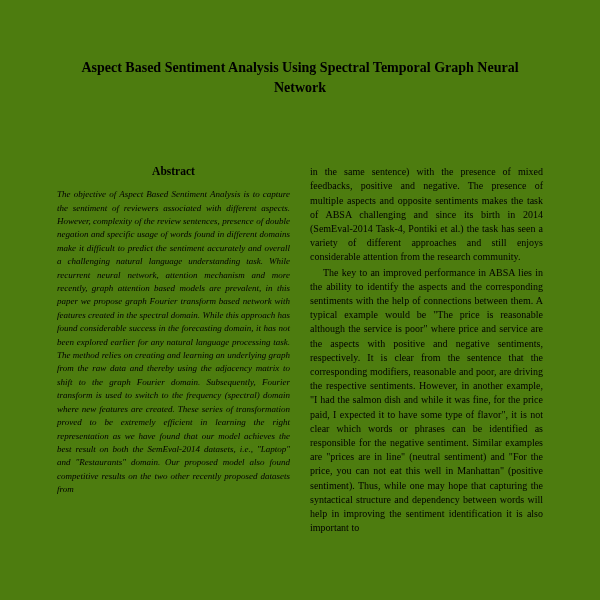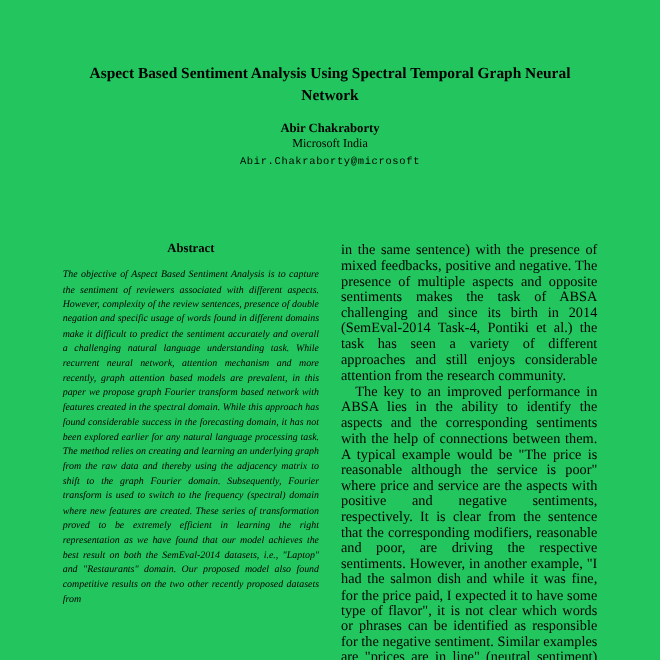--- a/index.html
+++ b/index.html
@@ -5,21 +5,21 @@
   * { margin: 0; padding: 0; box-sizing: border-box; }
   html, body {
     width: 600px;
     height: 600px;
     overflow: hidden;
     background: #ffffff;
   }
   .page {
     width: 600px;
     height: 600px;
-    background: #22c55e;
+    background: #4d7c0f;
     padding: 58px 57px 0 57px;
     font-family: "Liberation Serif", serif;
     color: #000000;
   }
   .title {
     font-size: 14px;
     font-weight: bold;
     text-align: center;
     line-height: 1.4;
     max-width: 470px;
@@ -60,43 +60,38 @@
   }
   .abstract-text {
     font-size: 9px;
     line-height: 13.4px;
     text-align: justify;
     hyphens: auto;
     font-style: italic;
     -webkit-hyphens: auto;
   }
   .body-text {
-    font-size: 13px;
+    font-size: 10px;
     line-height: 14.2px;
     text-align: justify;
     hyphens: auto;
     -webkit-hyphens: auto;
   }
   .body-text + .body-text {
     text-indent: 13px;
     margin-top: 1px;
   }
 </style>
 </head>
 <body>
 
 <div class="page">
 
   <h1 class="title">Aspect Based Sentiment Analysis Using Spectral Temporal Graph Neural Network</h1>
 
-  <div class="author-block">
-    <div class="author-name">Abir Chakraborty</div>
-    <div class="affiliation">Microsoft India</div>
-    <div class="email">Abir.Chakraborty@microsoft</div>
-  </div>
 
   <div class="columns">
 
     <div class="col">
       <h2 class="abstract-heading">Abstract</h2>
       <p class="abstract-text">The objective of Aspect Based Sentiment Analysis is to capture the sentiment of reviewers associated with different aspects. However, complexity of the review sentences, presence of double negation and specific usage of words found in different domains make it difficult to predict the sentiment accurately and overall a challenging natural language understanding task. While recurrent neural network, attention mechanism and more recently, graph attention based models are prevalent, in this paper we propose graph Fourier transform based network with features created in the spectral domain. While this approach has found considerable success in the forecasting domain, it has not been explored earlier for any natural language processing task. The method relies on creating and learning an underlying graph from the raw data and thereby using the adjacency matrix to shift to the graph Fourier domain. Subsequently, Fourier transform is used to switch to the frequency (spectral) domain where new features are created. These series of transformation proved to be extremely efficient in learning the right representation as we have found that our model achieves the best result on both the SemEval-2014 datasets, i.e., "Laptop" and "Restaurants" domain. Our proposed model also found competitive results on the two other recently proposed datasets from</p>
     </div>
 
     <div class="col">
       <p class="body-text">in the same sentence) with the presence of mixed feedbacks, positive and negative. The presence of multiple aspects and opposite sentiments makes the task of ABSA challenging and since its birth in 2014 (SemEval-2014 Task-4, Pontiki et al.) the task has seen a variety of different approaches and still enjoys considerable attention from the research community.</p>

